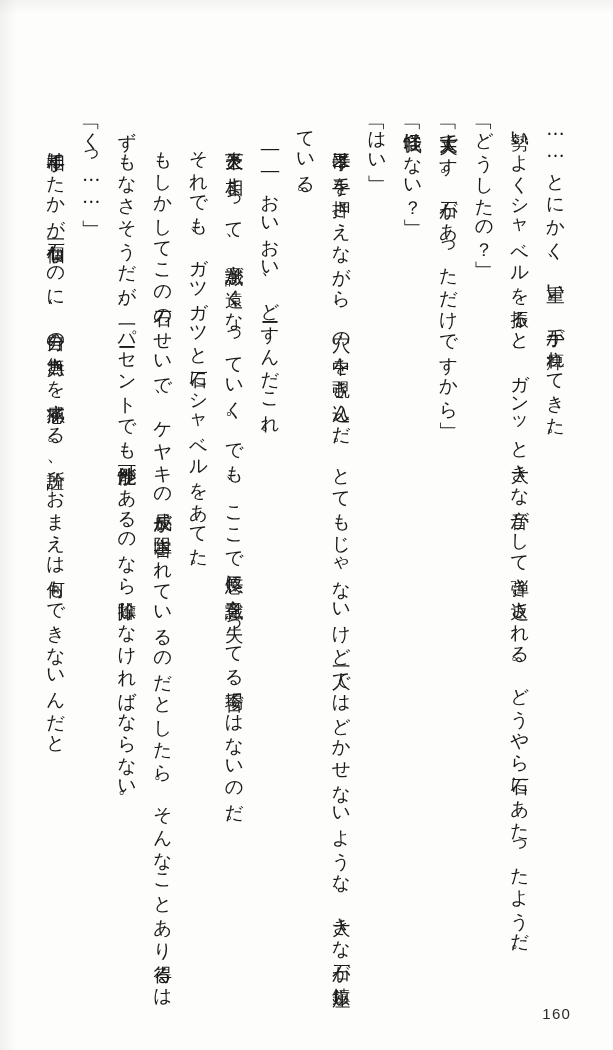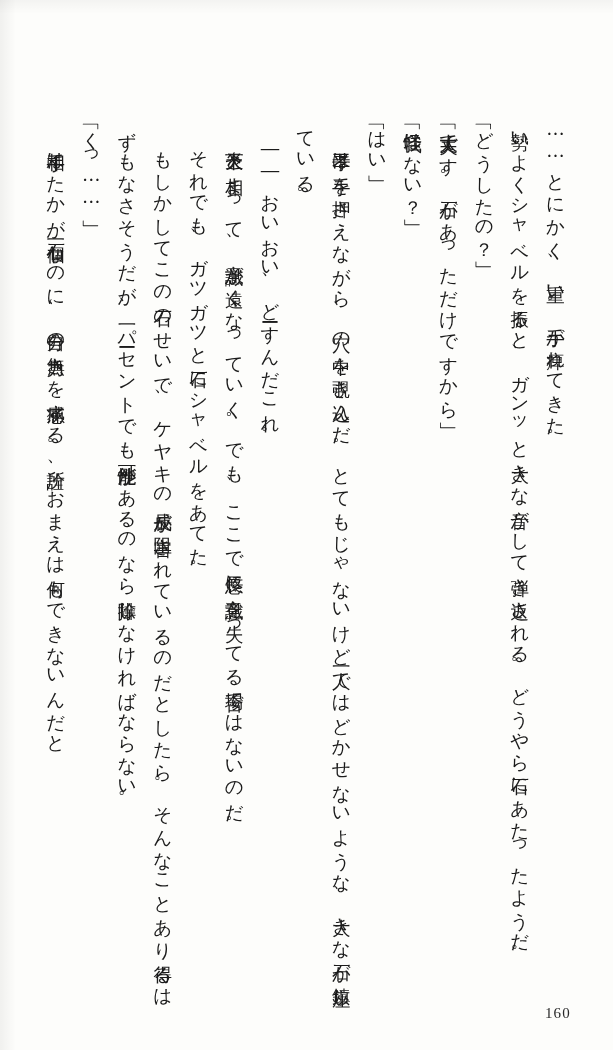--- a/index.html
+++ b/index.html
@@ -40,21 +40,21 @@
     margin: 0;
     padding: 0;
   }
   #page-number {
     position: absolute;
     bottom: 28px;
     right: 42px;
     font-size: 15px;
     color: #2a2a2a;
     letter-spacing: 0.08em;
-    font-family: Liberation Serif, serif;
+    font-family: Liberation Sans, sans-serif;
   }
   
   #edge-shade-left {
     position: absolute;
     top: 0;
     left: 0;
     width: 16px;
     height: 1050px;
     background: linear-gradient(to right, rgba(0,0,0,0.05), rgba(0,0,0,0));
     pointer-events: none;

